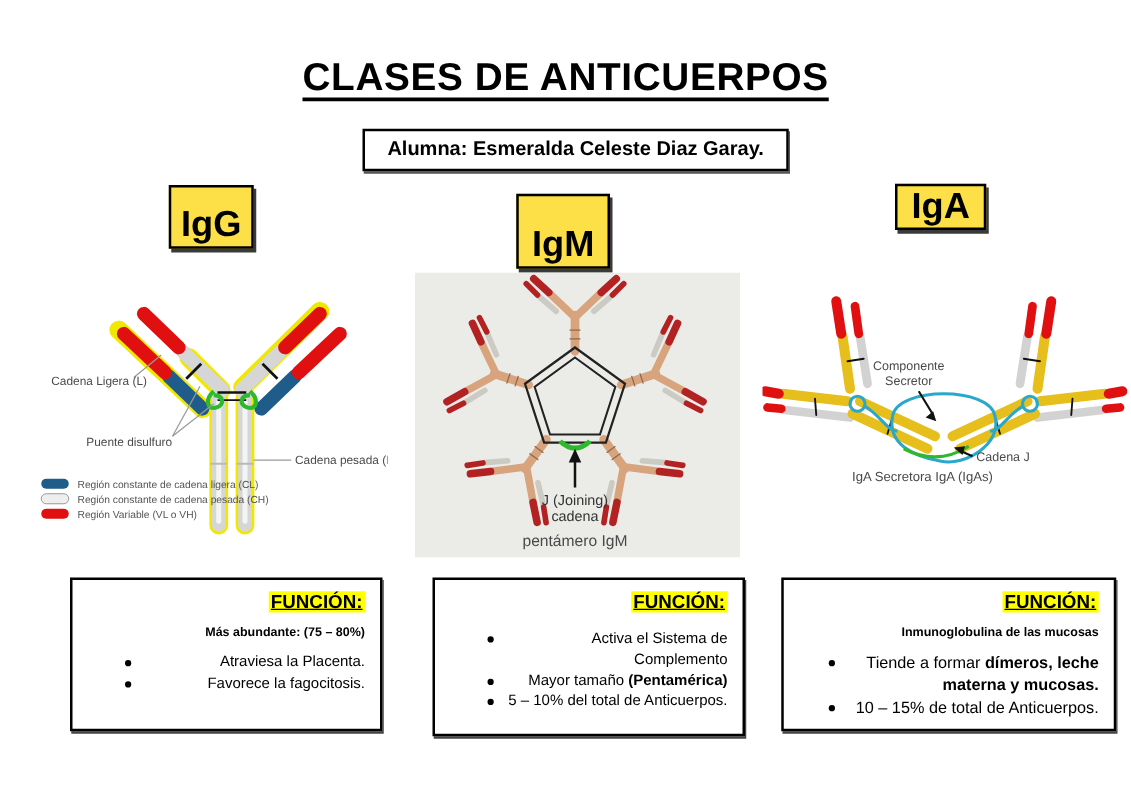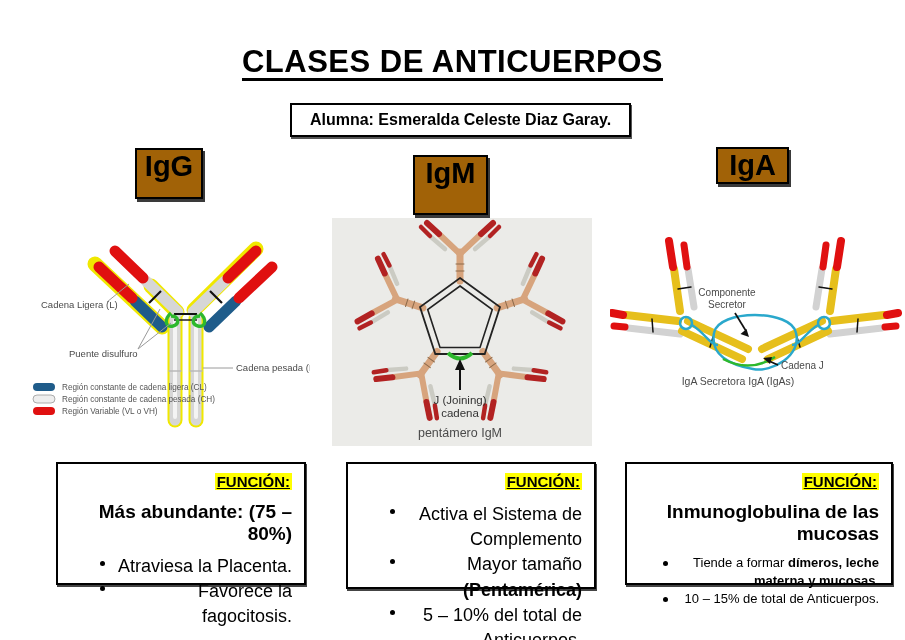--- a/index.html
+++ b/index.html
@@ -8,22 +8,22 @@
   .stage { position:relative; width:905px; height:640px; background:#fff; overflow:hidden; }
 
   .title { position:absolute; top:44px; left:0; width:100%; text-align:center;
            font-size:31px; font-weight:bold; letter-spacing:.5px; }
   .title span { text-decoration:underline; text-decoration-thickness:3px; text-underline-offset:6px; }
 
   .author-box { position:absolute; left:290px; top:103px; width:341px; height:34px;
                 border:2px solid #000; display:flex; align-items:center; justify-content:center;
                 font-weight:bold; font-size:16px; background:#fff; box-shadow:1px 2px 0 #555; }
 
-  .ig-label { position:absolute; border:2px solid #000; background:#a16207;
-              display:flex; align-items:flex-start; justify-content:center;
+  .ig-label { position:absolute; border:2px solid #000; background:#fde047;
+              display:flex; align-items:flex-end; justify-content:center;
               font-weight:bold; font-size:29px; box-shadow:2px 3px 0 #3a3a3a; }
   #igg-label { left:135px; top:148px; width:68px;  height:51px; }
   #igm-label { left:413px; top:155px; width:75px;  height:60px; }
   #iga-label { left:716px; top:147px; width:73px;  height:37px; }
 
   .diagram { position:absolute; }
   svg { font-family:"Liberation Sans", sans-serif; }
   .dlabel  { font-size:9.5px;  fill:#4a4a4a; }
   .dlegend { font-size:8.2px;  fill:#555; }
   .igm-label   { font-size:11.5px; fill:#333; }
@@ -32,23 +32,23 @@
   .iga-caption { font-size:10.5px; fill:#4a4a4a; }
 
   .func-box { position:absolute; border:2px solid #000; background:#fff;
               padding:9px 12px 8px 12px; box-shadow:1px 2px 0 #444;text-align:right; }
   #func-igg { left:56px;  top:462px; width:250px; height:123px; }
   #func-igm { left:346px; top:462px; width:250px; height:127px; }
   #func-iga { left:625px; top:462px; width:268px; height:123px; }
 
   .func-heading { display:inline-block; background:#ffff00; font-weight:bold;
                   font-size:15px; text-decoration:underline; padding:0 2px; }
-  .func-sub { font-weight:bold; font-size:19px; margin-top:10px; }
+  .func-sub { font-weight:bold; font-size:10px; margin-top:10px; }
   .func-box ul { list-style:none; margin-top:9px; padding-left:28px; }
-  .func-box li { font-size:18px; line-height:1.4; position:relative; padding-left:16px; }
+  .func-box li { font-size:12px; line-height:1.4; position:relative; padding-left:16px; }
   .func-box li::before { content:""; position:absolute; left:2px; top:7px;
                          width:5px; height:5px; border-radius:50%; background:#000; }
   #func-igm ul { margin-top:11px; }
   #func-iga ul { padding-left:22px; }
   #func-iga li { font-size:13px; }
 </style>
 </head>
 <body>
 
 <div class="stage">

